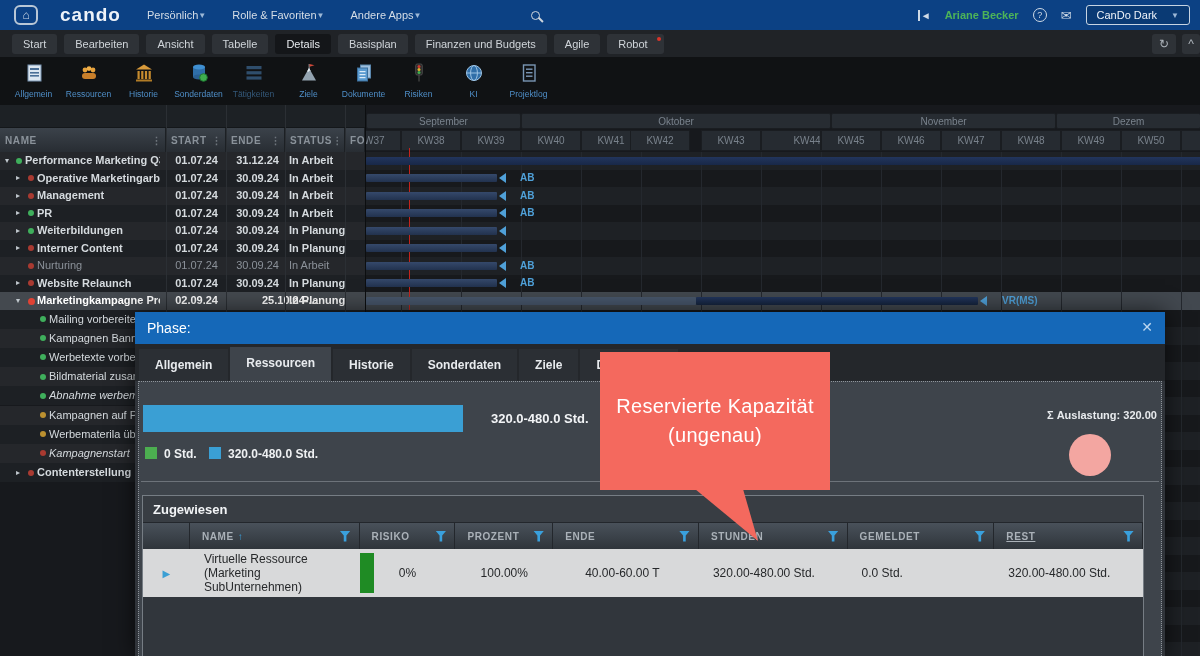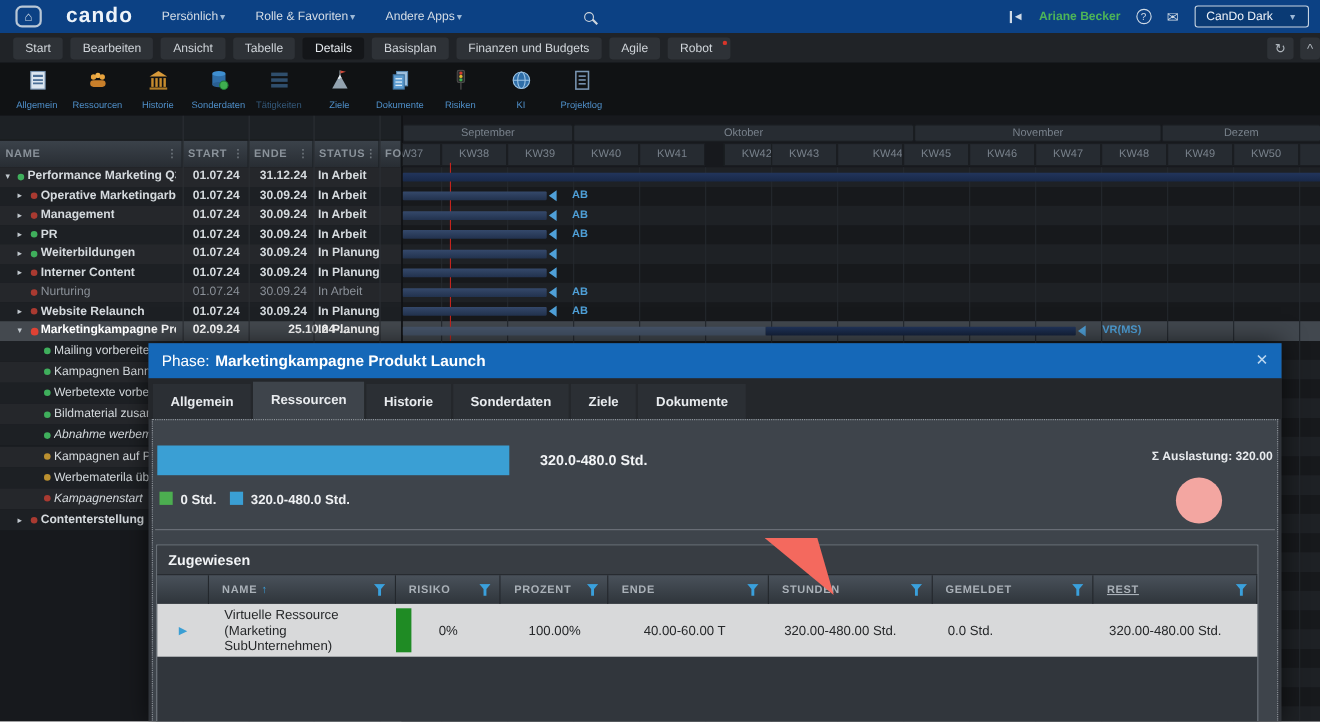--- a/index.html
+++ b/index.html
@@ -391,21 +391,21 @@
         <div class="gm" style="left: 155px; width: 310px;">Oktober</div>
         <div class="gm" style="left: 465px; width: 225px;">November</div>
         <div class="gm" style="left: 690px; width: 145px;">Dezem</div>
       </div>
     <div id="g-weeks">
         <div class="gw" style="left: -25px; width: 60px;">KW37</div>
         <div class="gw" style="left: 35px; width: 60px;">KW38</div>
         <div class="gw" style="left: 95px; width: 60px;">KW39</div>
         <div class="gw" style="left: 155px; width: 60px;">KW40</div>
         <div class="gw" style="left: 215px; width: 60px;">KW41</div>
-        <div class="gw" style="left: 292px; width: 60px;">KW42</div>
+        <div class="gw" style="left: 264px; width: 60px;">KW42</div>
         <div class="gw" style="left: 335px; width: 60px;">KW43</div>
         <div class="gw" style="left: 395px; width: 60px; padding-left: 32px;">KW44</div>
         <div class="gw" style="left: 455px; width: 60px;">KW45</div>
         <div class="gw" style="left: 515px; width: 60px;">KW46</div>
         <div class="gw" style="left: 575px; width: 60px;">KW47</div>
         <div class="gw" style="left: 635px; width: 60px;">KW48</div>
         <div class="gw" style="left: 695px; width: 60px;">KW49</div>
         <div class="gw" style="left: 755px; width: 60px;">KW50</div>
         <div class="gw" style="left: 815px; width: 25px;"></div>
       </div>
@@ -477,21 +477,20 @@
         <div class="gbar" style="left: 0px; top: 144.5px; width: 330px; background: rgb(71, 86, 107);"></div>
         <div class="gbar" style="left: 330px; top: 144.5px; width: 282px; background: linear-gradient(rgb(34, 53, 92), rgb(22, 37, 63));"></div>
         <div class="gtri" style="left: 614px; top: 143.5px;"></div>
         <div class="glab" style="left: 636px; top: 142.5px;">VR(MS)</div>
       </div>
   </div>
 
   <div id="modal">
     <div id="m-title">
       <span>Phase:</span>
-      <b>Marketingkampagne Produkt Launch</b>
       <span id="m-close">✕</span>
     </div>
     <div id="m-tabs">
         <div class="mtab">Allgemein</div>
         <div class="mtab active">Ressourcen</div>
         <div class="mtab">Historie</div>
         <div class="mtab">Sonderdaten</div>
         <div class="mtab">Ziele</div>
         <div class="mtab">Dokumente</div>
       </div>
@@ -551,15 +550,19 @@
             <div class="as-cell" style="width: 98px; justify-content: center; padding-left: 0px; text-align: center;">100.00%</div>
             <div class="as-cell" style="width: 146px; padding-left: 32px;">40.00-60.00 T</div>
             <div class="as-cell" style="width: 149px;">320.00-480.00 Std.</div>
             <div class="as-cell" style="width: 147px;">0.0 Std.</div>
             <div class="as-cell" style="width: 149px;">320.00-480.00 Std.</div>
           </div>
       </div>
     </div>
   </div>
 
+  <div id="callout">
+    <div>Reservierte Kapazität</div>
+    <div>(ungenau)</div>
+  </div>
   <div id="callout-tail"></div>
 
 </div>
 
 </body></html>

